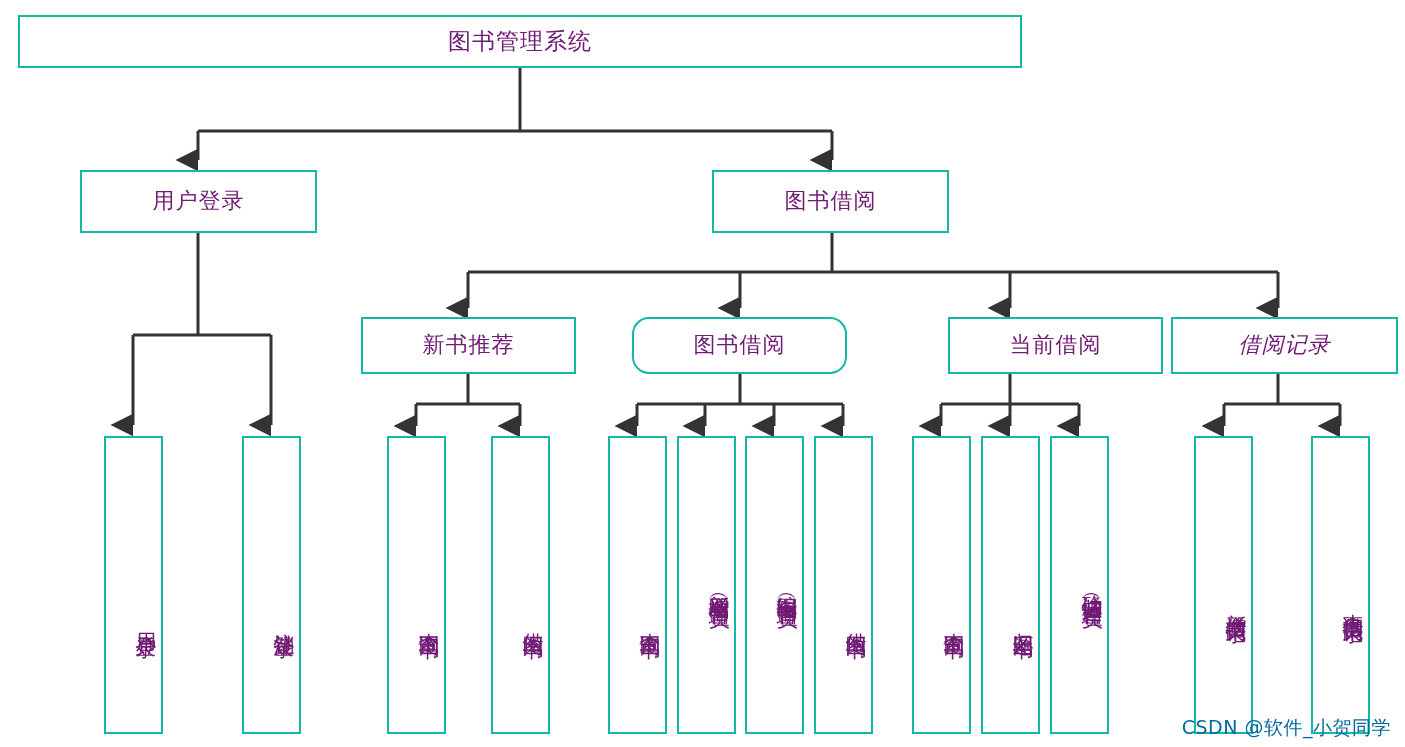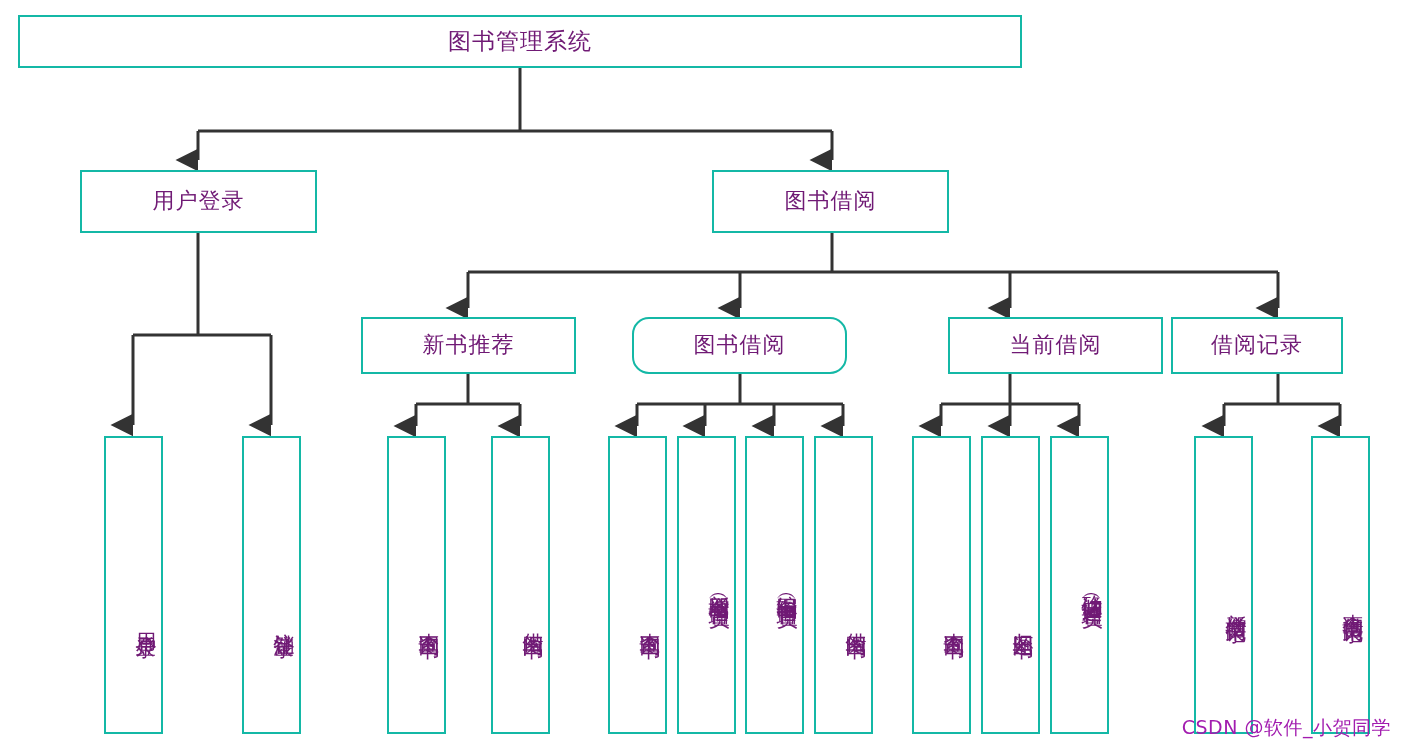--- a/index.html
+++ b/index.html
@@ -61,21 +61,21 @@
     padding-top: 4px;
   }
   .leaf-text {
     display: block;
   }
   #watermark {
     position: absolute;
     right: 14px;
     bottom: 6px;
     font-size: 19px;
-    color: #a21caf;
+    color: #0369a1;
     letter-spacing: 0.5px;
     z-index: 5;
     white-space: nowrap;
   }
 </style>
 </head>
 <body>
 
 <div id="canvas">
 
@@ -152,21 +152,21 @@
   </div>
 
   <div class="node horiz" style="left:632px; top:317px; width:215px; height:57px;border-radius:17px;">
     <span>图书借阅</span>
   </div>
 
   <div class="node horiz" style="left:948px; top:317px; width:215px; height:57px;">
     <span>当前借阅</span>
   </div>
 
-  <div class="node horiz" style="left:1171px; top:317px; width:172px; height:57px;">
+  <div class="node horiz" style="left:1171px; top:317px; width:227px; height:57px;font-style:italic;">
     <span>借阅记录</span>
   </div>
 
   <div class="node leaf" style="left:104px; top:436px; width:59px; height:298px; padding-top:70px;">
     <span class="leaf-text">用户登录</span>
   </div>
 
   <div class="node leaf" style="left:242px; top:436px; width:59px; height:298px; padding-top:70px;">
     <span class="leaf-text">注销登录</span>
   </div>

